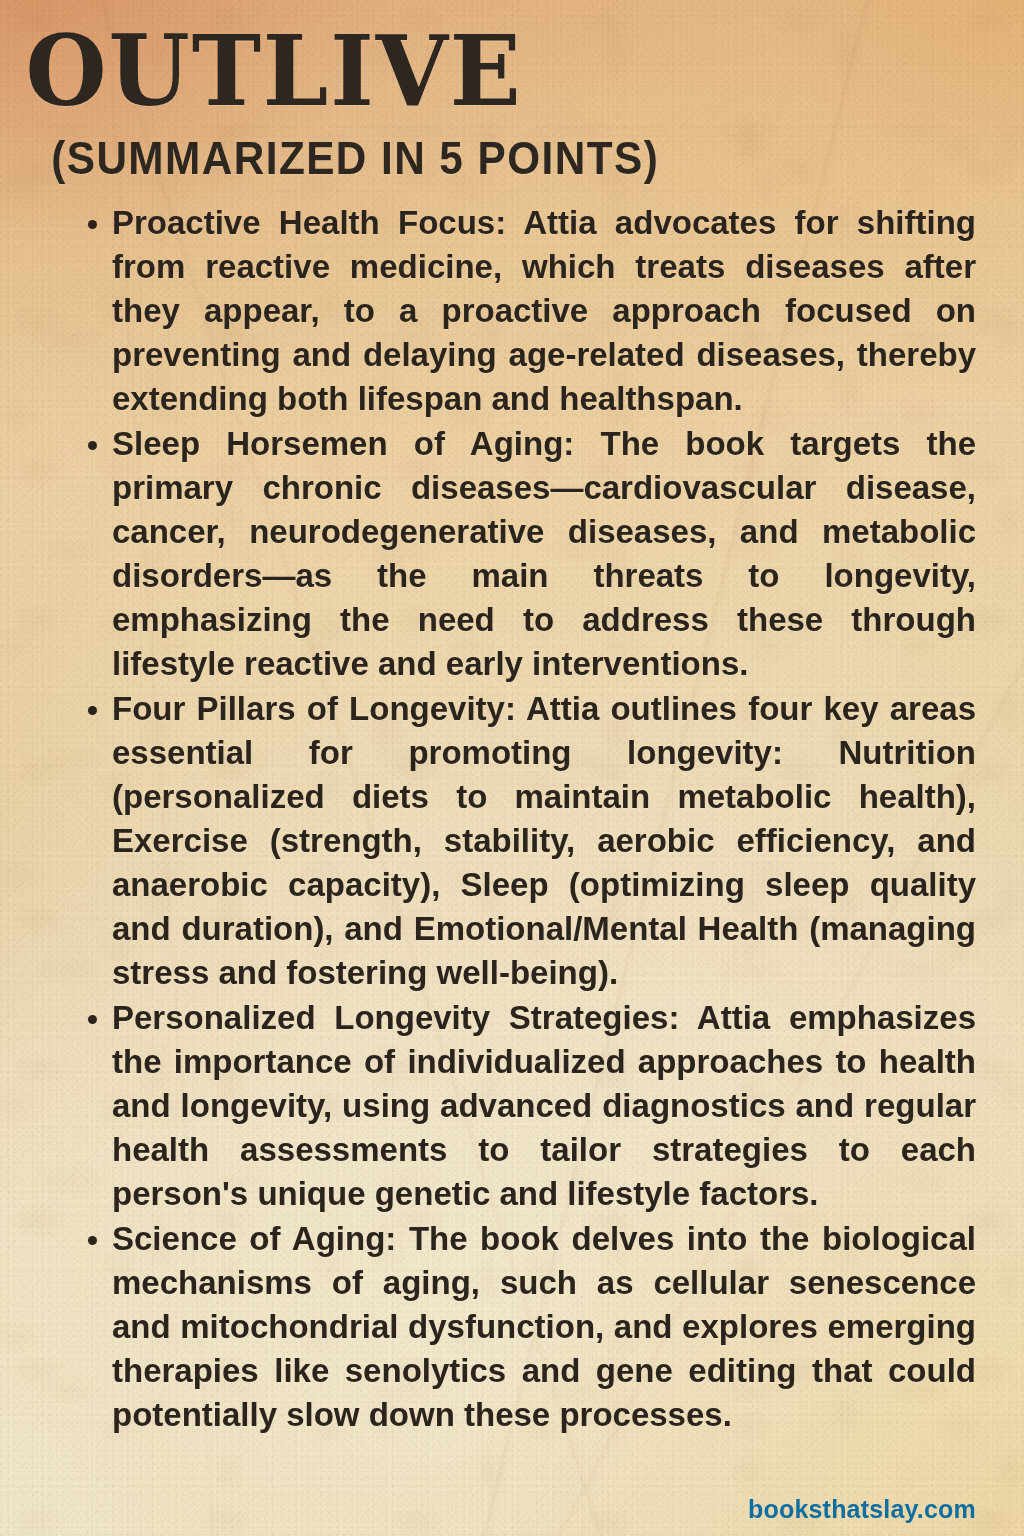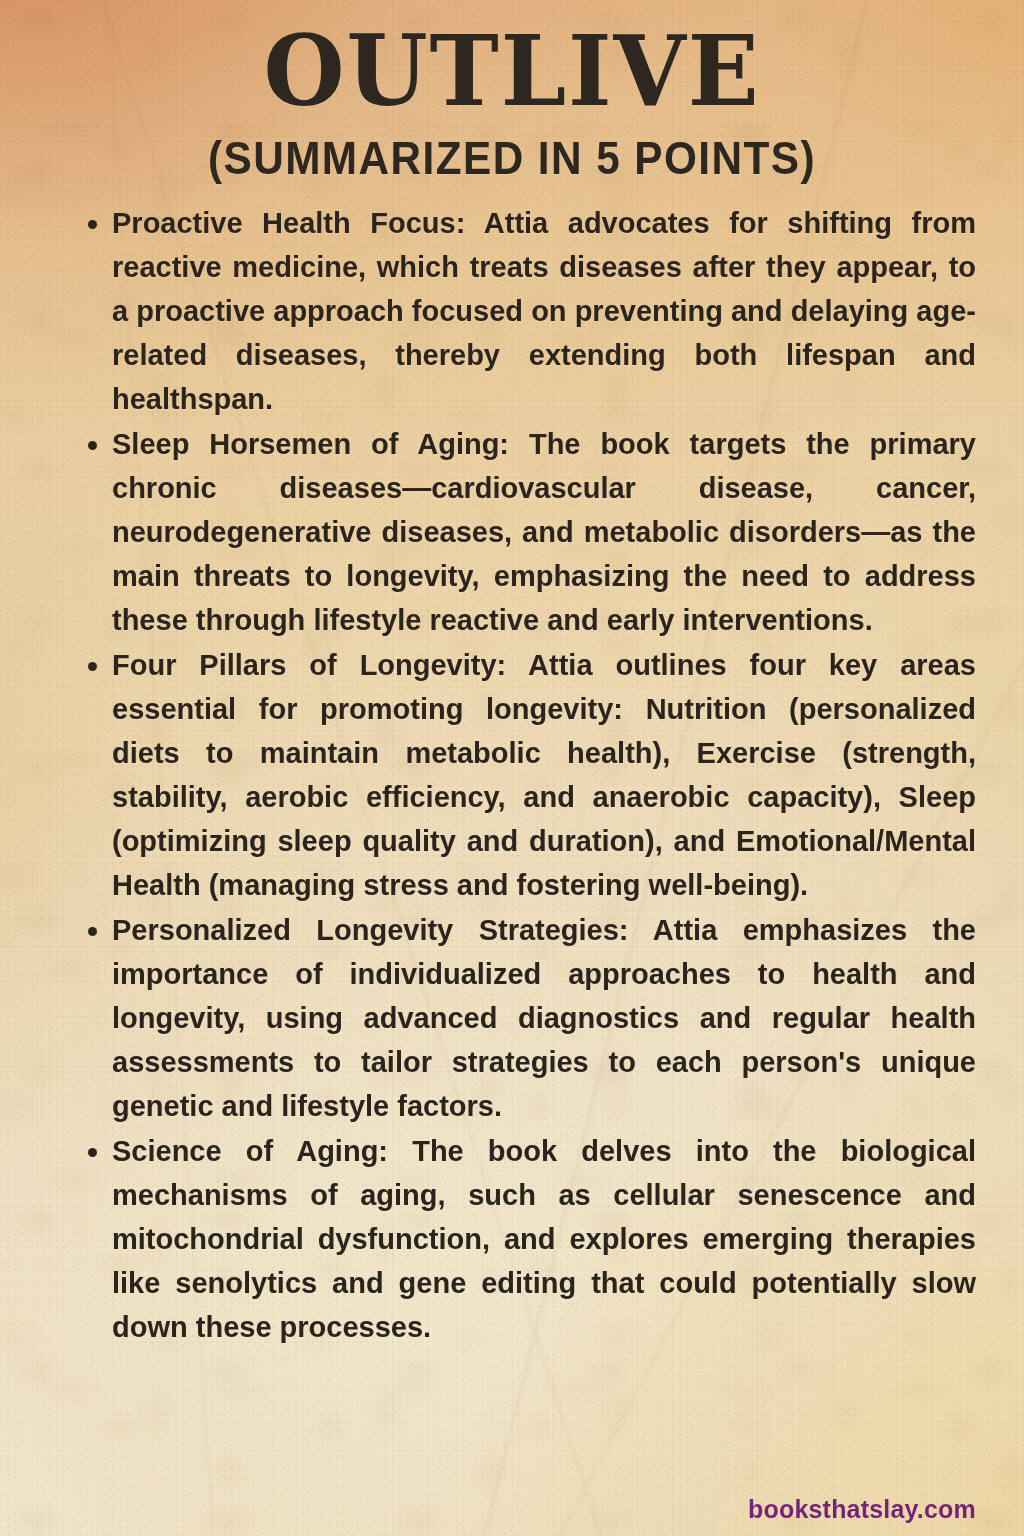--- a/index.html
+++ b/index.html
@@ -124,21 +124,21 @@
         rgba(0,0,0,0) 58%, rgba(118,84,48,0.07) 82%, rgba(104,72,40,0.15) 100%);
   }
 
   
   #content {
     position:absolute; inset:0;
     padding:0;
   }
 
   
-  .header { text-align:center; }
+  .header { text-align:left; }
 
   .title {
     font-family:"DejaVu Serif", serif;
     font-weight:bold;
     font-size:98px;
     line-height:1.0;
     letter-spacing:2px;
     color:#2e2720;
     padding-top:22px;
     transform:scaleX(0.95);
@@ -163,21 +163,21 @@
     margin:20px 48px 0 88px;
   }
 
   .point {
     position:relative;
     padding-left:24px;
     margin-bottom:1px;
     color:#2b241d;
     font-family:"Liberation Sans", sans-serif;
     font-weight:bold;
-    font-size:29px;
+    font-size:33px;
     line-height:44px;
     text-align:justify;
     text-justify:inter-word;
     text-shadow:0 1px 0 rgba(255,250,232,0.18);
   }
 
   .point::before {
     content:"";
     position:absolute;
     left:0;
@@ -192,21 +192,21 @@
 
   
   .watermark {
     position:absolute;
     right:48px;
     bottom:12px;
     font-family:"Liberation Sans", sans-serif;
     font-weight:bold;
     font-size:25px;
     letter-spacing:0.2px;
-    color:#701a75;
+    color:#0369a1;
     opacity:0.95;
     margin-top:8px;
   }
 </style>
 </head>
 <body>
 
 <div id="paper-bg"></div>
 <div id="paper-grain"></div>
 <div id="paper-mottle"></div>

